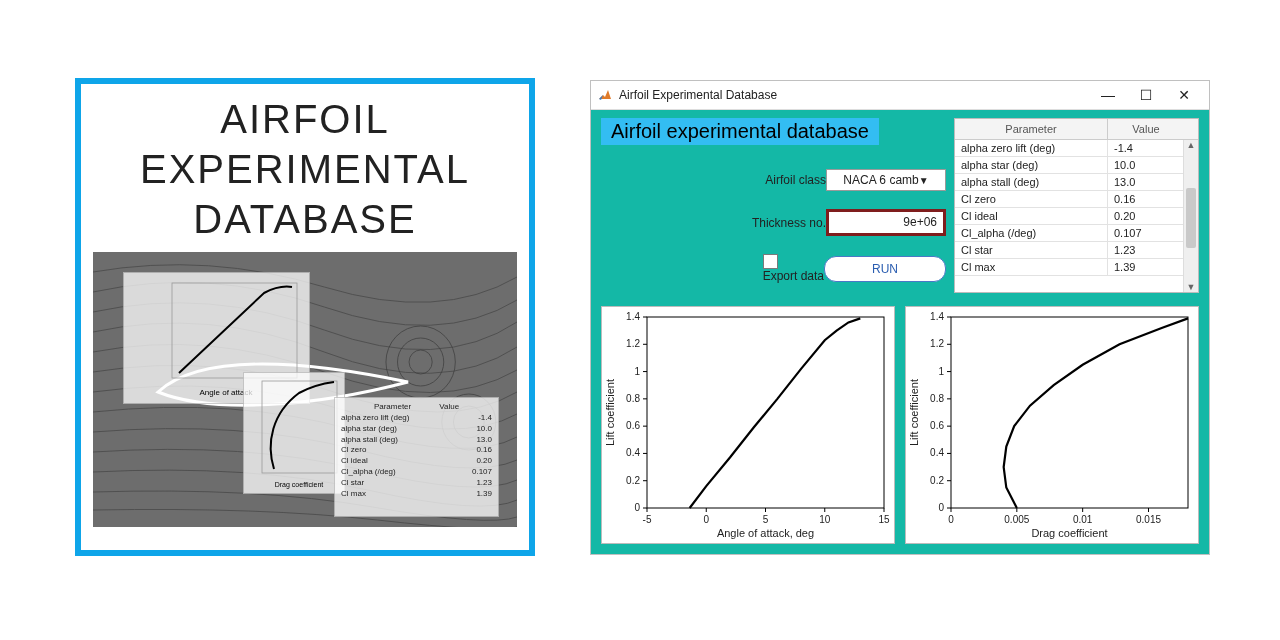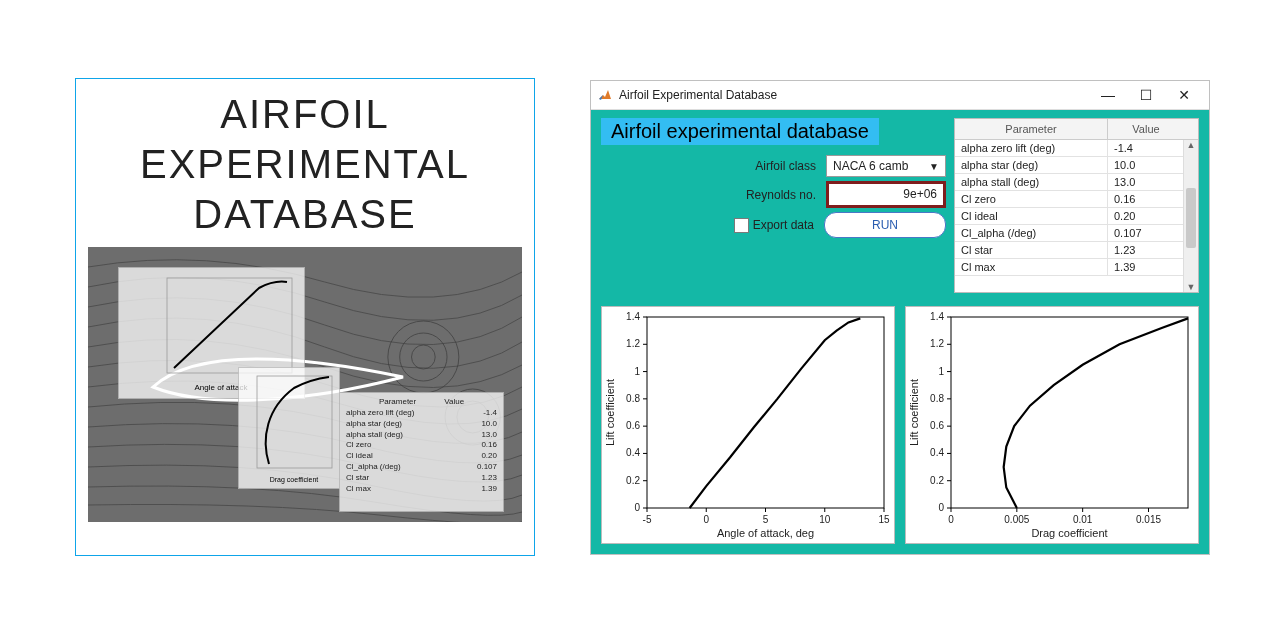--- a/index.html
+++ b/index.html
@@ -14,21 +14,21 @@
     position: relative;
     overflow: hidden;
   }
   
   .promo {
     position: absolute;
     left: 75px;
     top: 78px;
     width: 460px;
     height: 478px;
-    border: 1px solid #0ea5e9;
+    border: 6px solid #0ea5e9;
     background: #fff;
     box-sizing: border-box;
     padding: 10px 12px 12px;
   }
   .promo-title {
     font-family: "Century Gothic", "Segoe UI", sans-serif;
     font-weight: 400;
     font-size: 40px;
     line-height: 1.25;
     letter-spacing: 2px;
@@ -105,30 +105,29 @@
   }
   .form {
     position: absolute;
     left: 10px; top: 8px;
     width: 345px;
   }
   .form-row {
     display: flex;
     align-items: center;
     justify-content: flex-end;
-    gap: 10px;
-    margin: 4px 0;
+    margin: 18px 0;
     font-size: 12px;
   }
   .form-row label { text-align: right; }
   .dropdown {
     width: 120px; height: 22px;
     border: 1px solid #9a9a9a;
     background: #fff;
-    display:flex; align-items:center; justify-content:space-between;
+    display:flex; align-items:center; justify-content:center;
     padding: 0 6px; box-sizing:border-box;
   }
   .dropdown .chev { font-size:10px; }
   .txt-input {
     width: 120px; height: 27px;
     border: 3px solid #7f1d1d;
     background: #fff;
     text-align: right;
     padding: 0 6px; box-sizing:border-box;
     line-height:20px;
@@ -312,25 +311,25 @@
     <div class="form">
       <div class="banner">Airfoil experimental database</div>
       <div class="form-row">
         <label>Airfoil class</label>
         <div class="dropdown">
           <span>NACA 6 camb</span>
           <span class="chev">▼</span>
         </div>
       </div>
       <div class="form-row">
-        <label>Reynolds no.</label>
+        <label>Thickness no.</label>
         <div class="txt-input">9e+06</div>
       </div>
       <div class="form-row">
-        <span style="display:flex;align-items:flex-start;">
+        <span style="display:flex;align-items:flex-start;flex-direction:column;">
           <span class="checkbox"></span>
           <span>Export data</span>
         </span>
         <div class="run-btn">RUN</div>
       </div>
     </div>
 
     <div class="param-table">
       <div class="pt-head">
         <div class="c1">Parameter</div>

